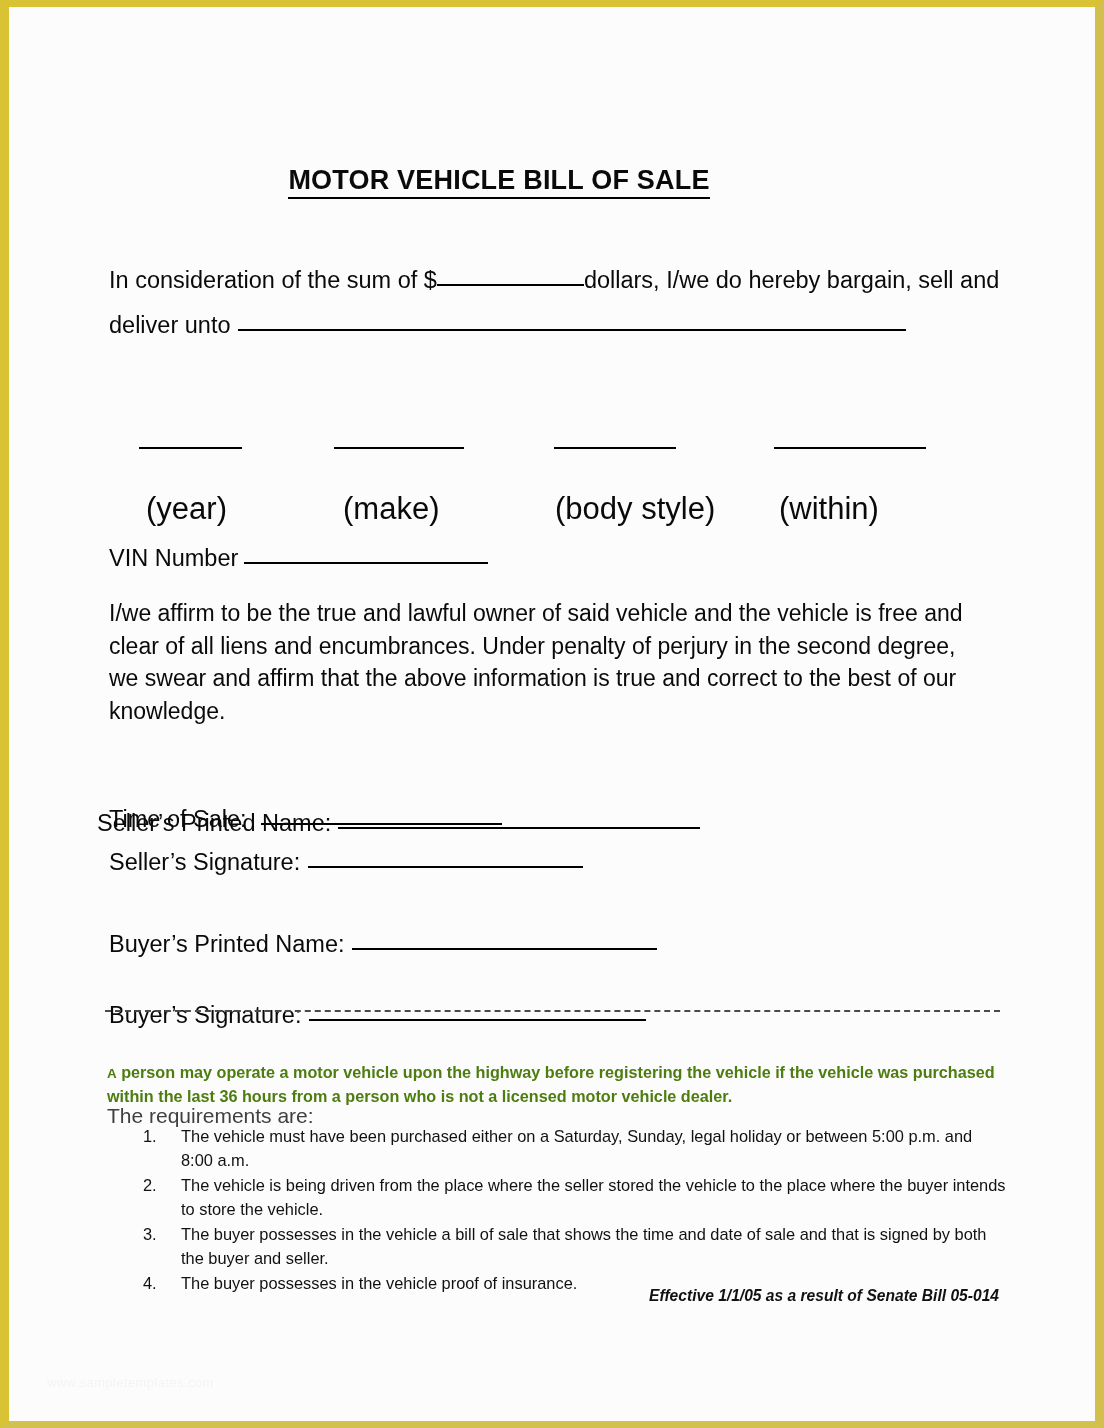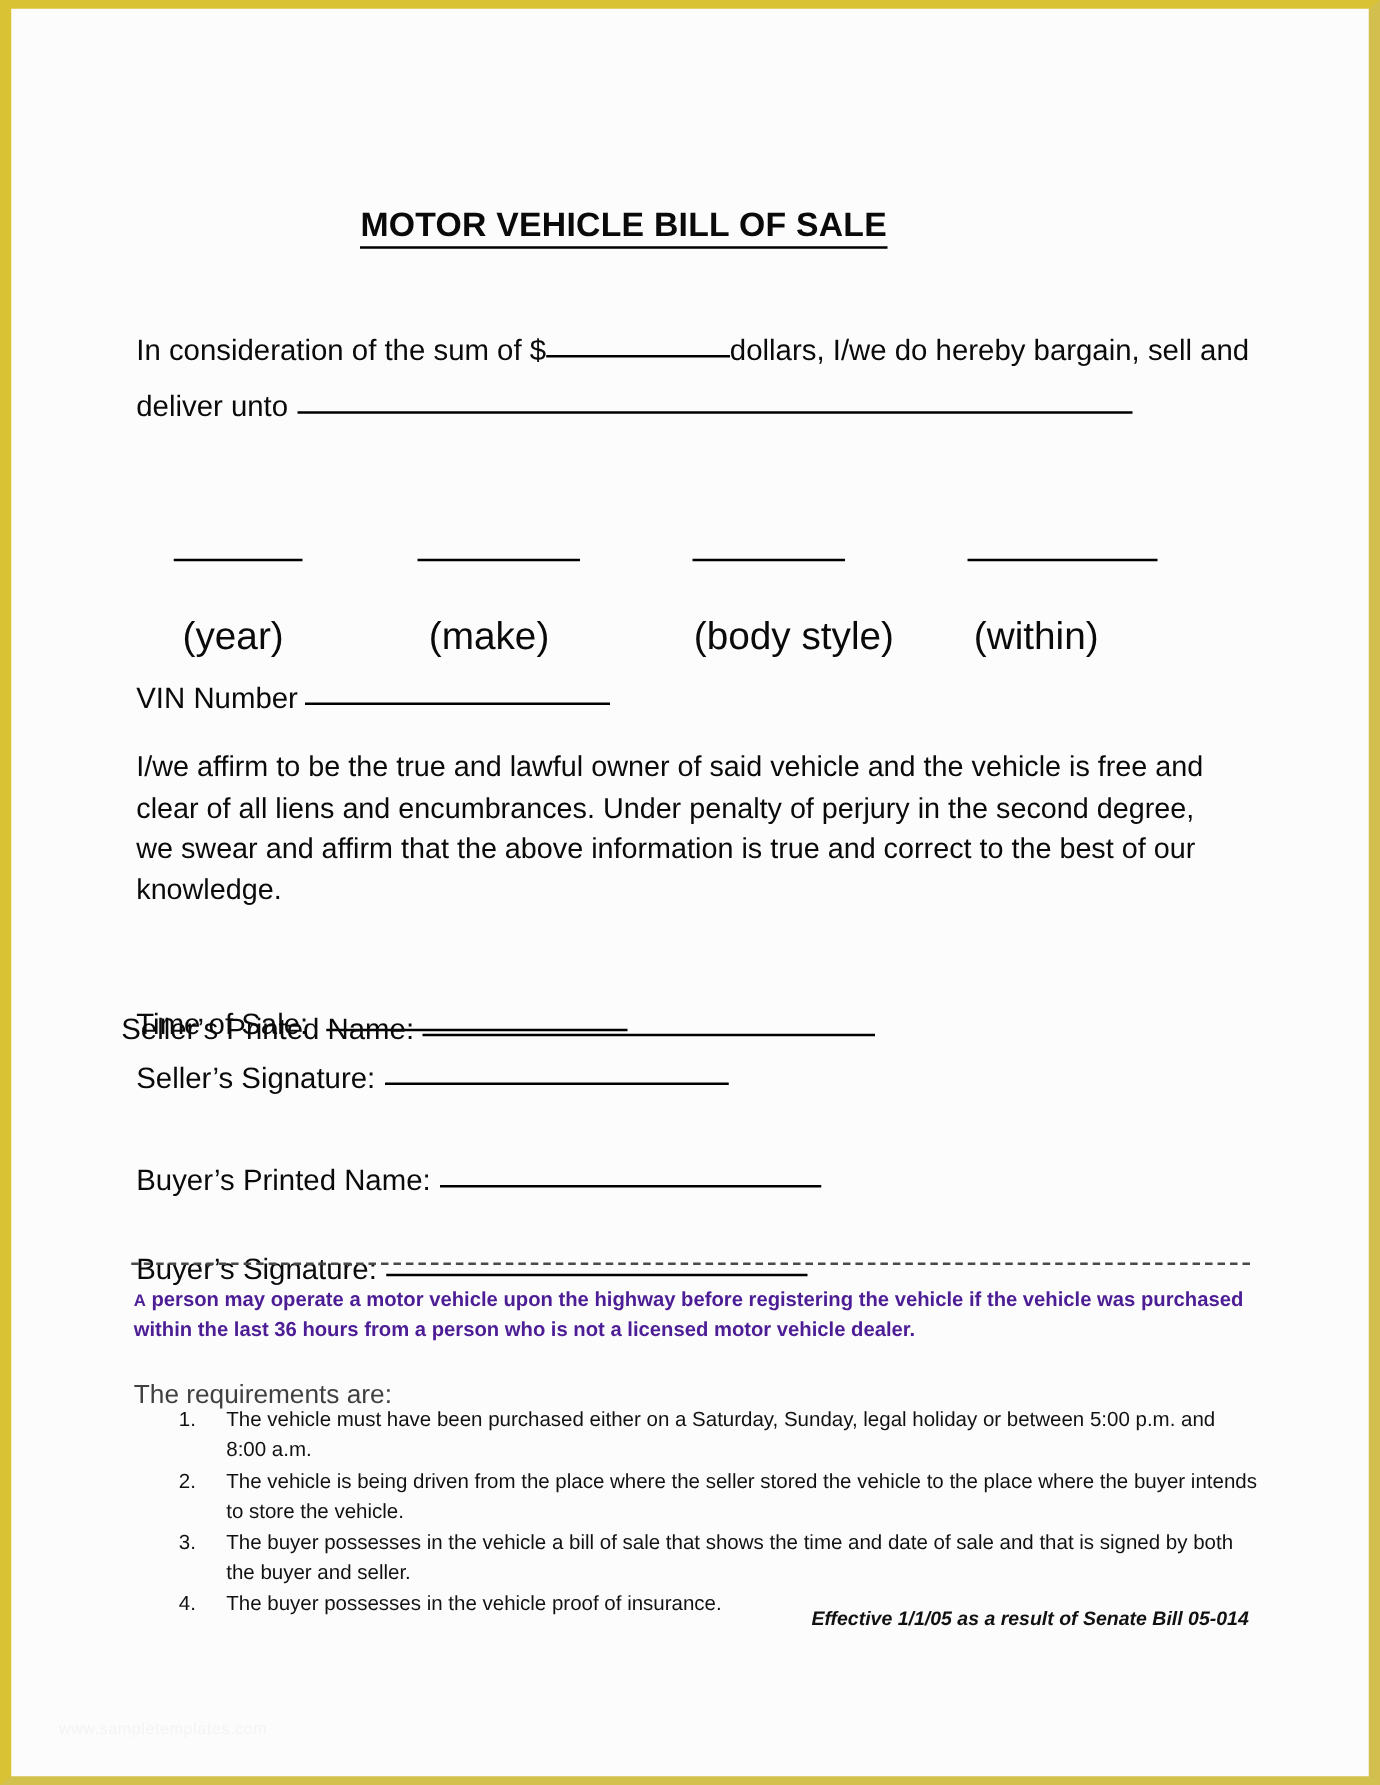--- a/index.html
+++ b/index.html
@@ -88,21 +88,22 @@
     height: 0;
     border-top: 2px dashed #4a4a4a;
   }
 
   
   .fine {
     position: absolute;
     font-size: 16.2px;
     line-height: 1.47;
     font-weight: bold;
-    color: #4c1d95;
+    color: #4d7c0f;
+    margin-top: 32px;
   }
   .fine .smallA {
     font-size: 13.4px;
   }
   .reqhead {
     position: absolute;
     font-size: 21px;
     line-height: 1.4;
     color: #404040;
   }

